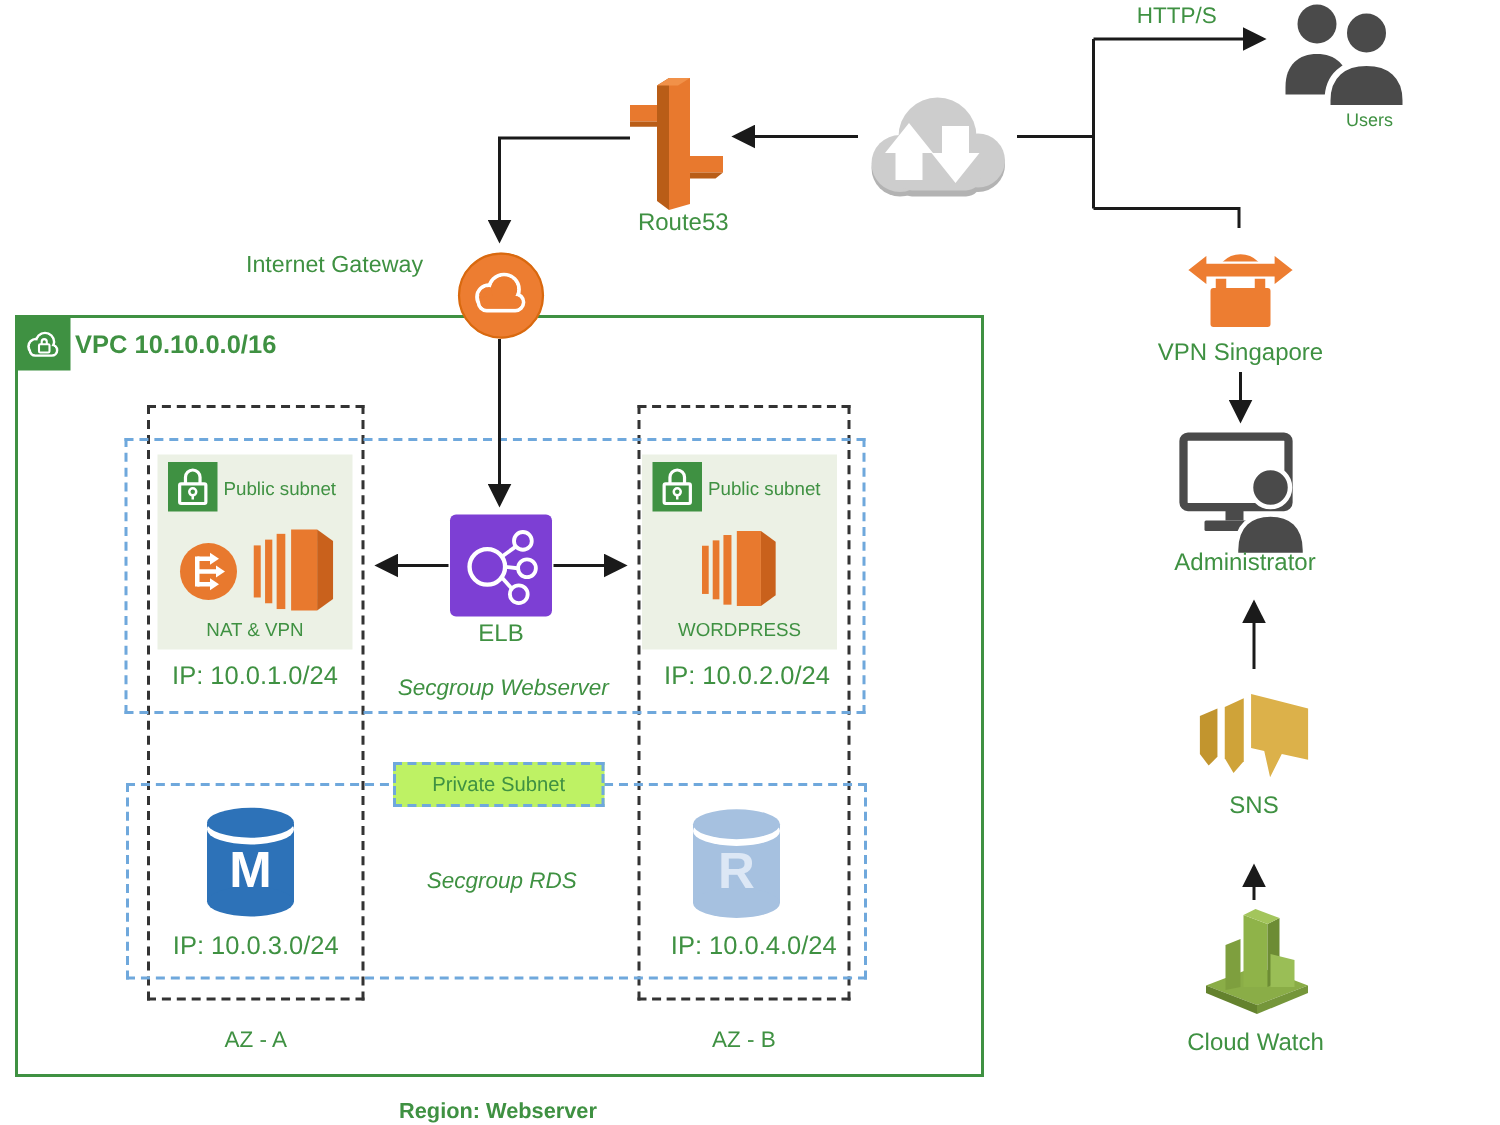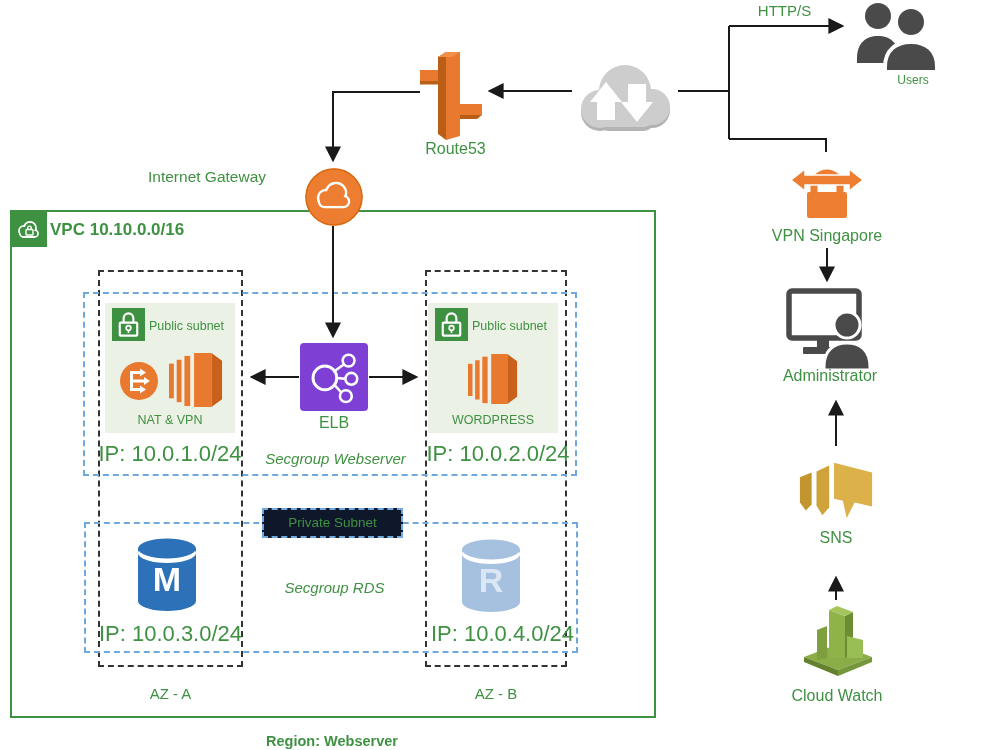--- a/index.html
+++ b/index.html
@@ -19,22 +19,22 @@
   .vpc-box{position:absolute;left:10px;top:210px;width:646px;height:508px;border:2px solid var(--green,#3f9142);}
   .vpc-tab{position:absolute;left:-2px;top:-2px;width:37px;height:37px;background:var(--green,#3f9142);display:flex;align-items:center;justify-content:center;}
   .vpc-title{position:absolute;left:38px;top:8px;color:var(--green,#3f9142);font-weight:bold;font-size:17px;}
   .az-box{position:absolute;border:2px dashed var(--dashed-black,#333);}
   .sg-box{position:absolute;border:2px dashed var(--dashed-blue,#6fa8dc);}
   .subnet-card{position:absolute;width:130px;height:130px;background:var(--subnet-bg,#ecf1e5);}
   .lock-badge{position:absolute;left:7px;top:5px;width:33px;height:33px;background:var(--green,#3f9142);}
   .subnet-name{position:absolute;left:44px;top:16px;width:84px;color:var(--green,#3f9142);font-size:12.5px;text-align:left;}
   .card-caption{position:absolute;left:0;top:110px;width:130px;color:var(--green,#3f9142);font-size:12.5px;text-align:center;}
   .elb-box{position:absolute;left:300px;top:343px;width:68px;height:68px;background:var(--purple,#7d3fd4);border-radius:4px;display:flex;align-items:center;justify-content:center;}
-  .private-label{position:absolute;left:262px;top:508px;width:141px;height:30px;background:#0f172a;border:2px dashed var(--dashed-blue,#6fa8dc);color:var(--green,#3f9142);font-size:13.5px;text-align:center;line-height:26px;z-index:3;}
-  .ip{font-size:22px;}
+  .private-label{position:absolute;left:262px;top:508px;width:141px;height:30px;background:#bef264;border:2px dashed var(--dashed-blue,#6fa8dc);color:var(--green,#3f9142);font-size:13.5px;text-align:center;line-height:26px;z-index:3;}
+  .ip{font-size:17px;}
   svg{display:block;}
 </style>
 </head>
 <body>
 
 <div class="canvas">
 
   <div class="vpc-box">
     <div class="vpc-tab">
       <svg width="30" height="24" viewBox="0 0 30 24">
@@ -113,21 +113,21 @@
     <polygon points="0,22 26,22 26,33 0,33" fill="#e8792e"></polygon>
     <polygon points="0,33 26,33 26,36.5 0,36.5" fill="#b95d17"></polygon>
     <polygon points="26,4 18,9 18,86 26,92" fill="#b95d17"></polygon>
     <polygon points="26,4 40,4 40,88 26,92" fill="#e8792e"></polygon>
     <polygon points="18,9 26,4 40,4 32,9" fill="#f19149"></polygon>
     <polygon points="40,56 62,56 62,67 40,67" fill="#e8792e"></polygon>
     <polygon points="40,67 62,67 57,71 40,71" fill="#b95d17"></polygon>
   </svg>
   <div class="lbl" style="left:408px;top:139px;width:95px;font-size:16px;">Route53</div>
 
-  <div class="lbl" style="left:148px;top:167px;width:150px;text-align:left;font-size:15.5px;">Internet Gateway</div>
+  <div class="lbl" style="left:148px;top:167px;width:150px;text-align:center;font-size:15.5px;">Internet Gateway</div>
   <svg class="abs" style="left:304px;top:167px;" width="60" height="60" viewBox="0 0 60 60">
     <circle cx="30" cy="30" r="28.5" fill="#ed7d31"></circle>
     <circle cx="30" cy="30" r="28" fill="none" stroke="#d9690f" stroke-width="1.5"></circle>
     <g stroke="#fff" stroke-width="2.5" fill="#ed7d31">
       <circle cx="22" cy="31" r="8"></circle>
         <circle cx="32" cy="26" r="10"></circle>
         <rect x="15" y="29" width="30" height="11" rx="5.5"></rect>
     </g>
     <g fill="#ed7d31">
       <circle cx="22" cy="31" r="6.7"></circle>

